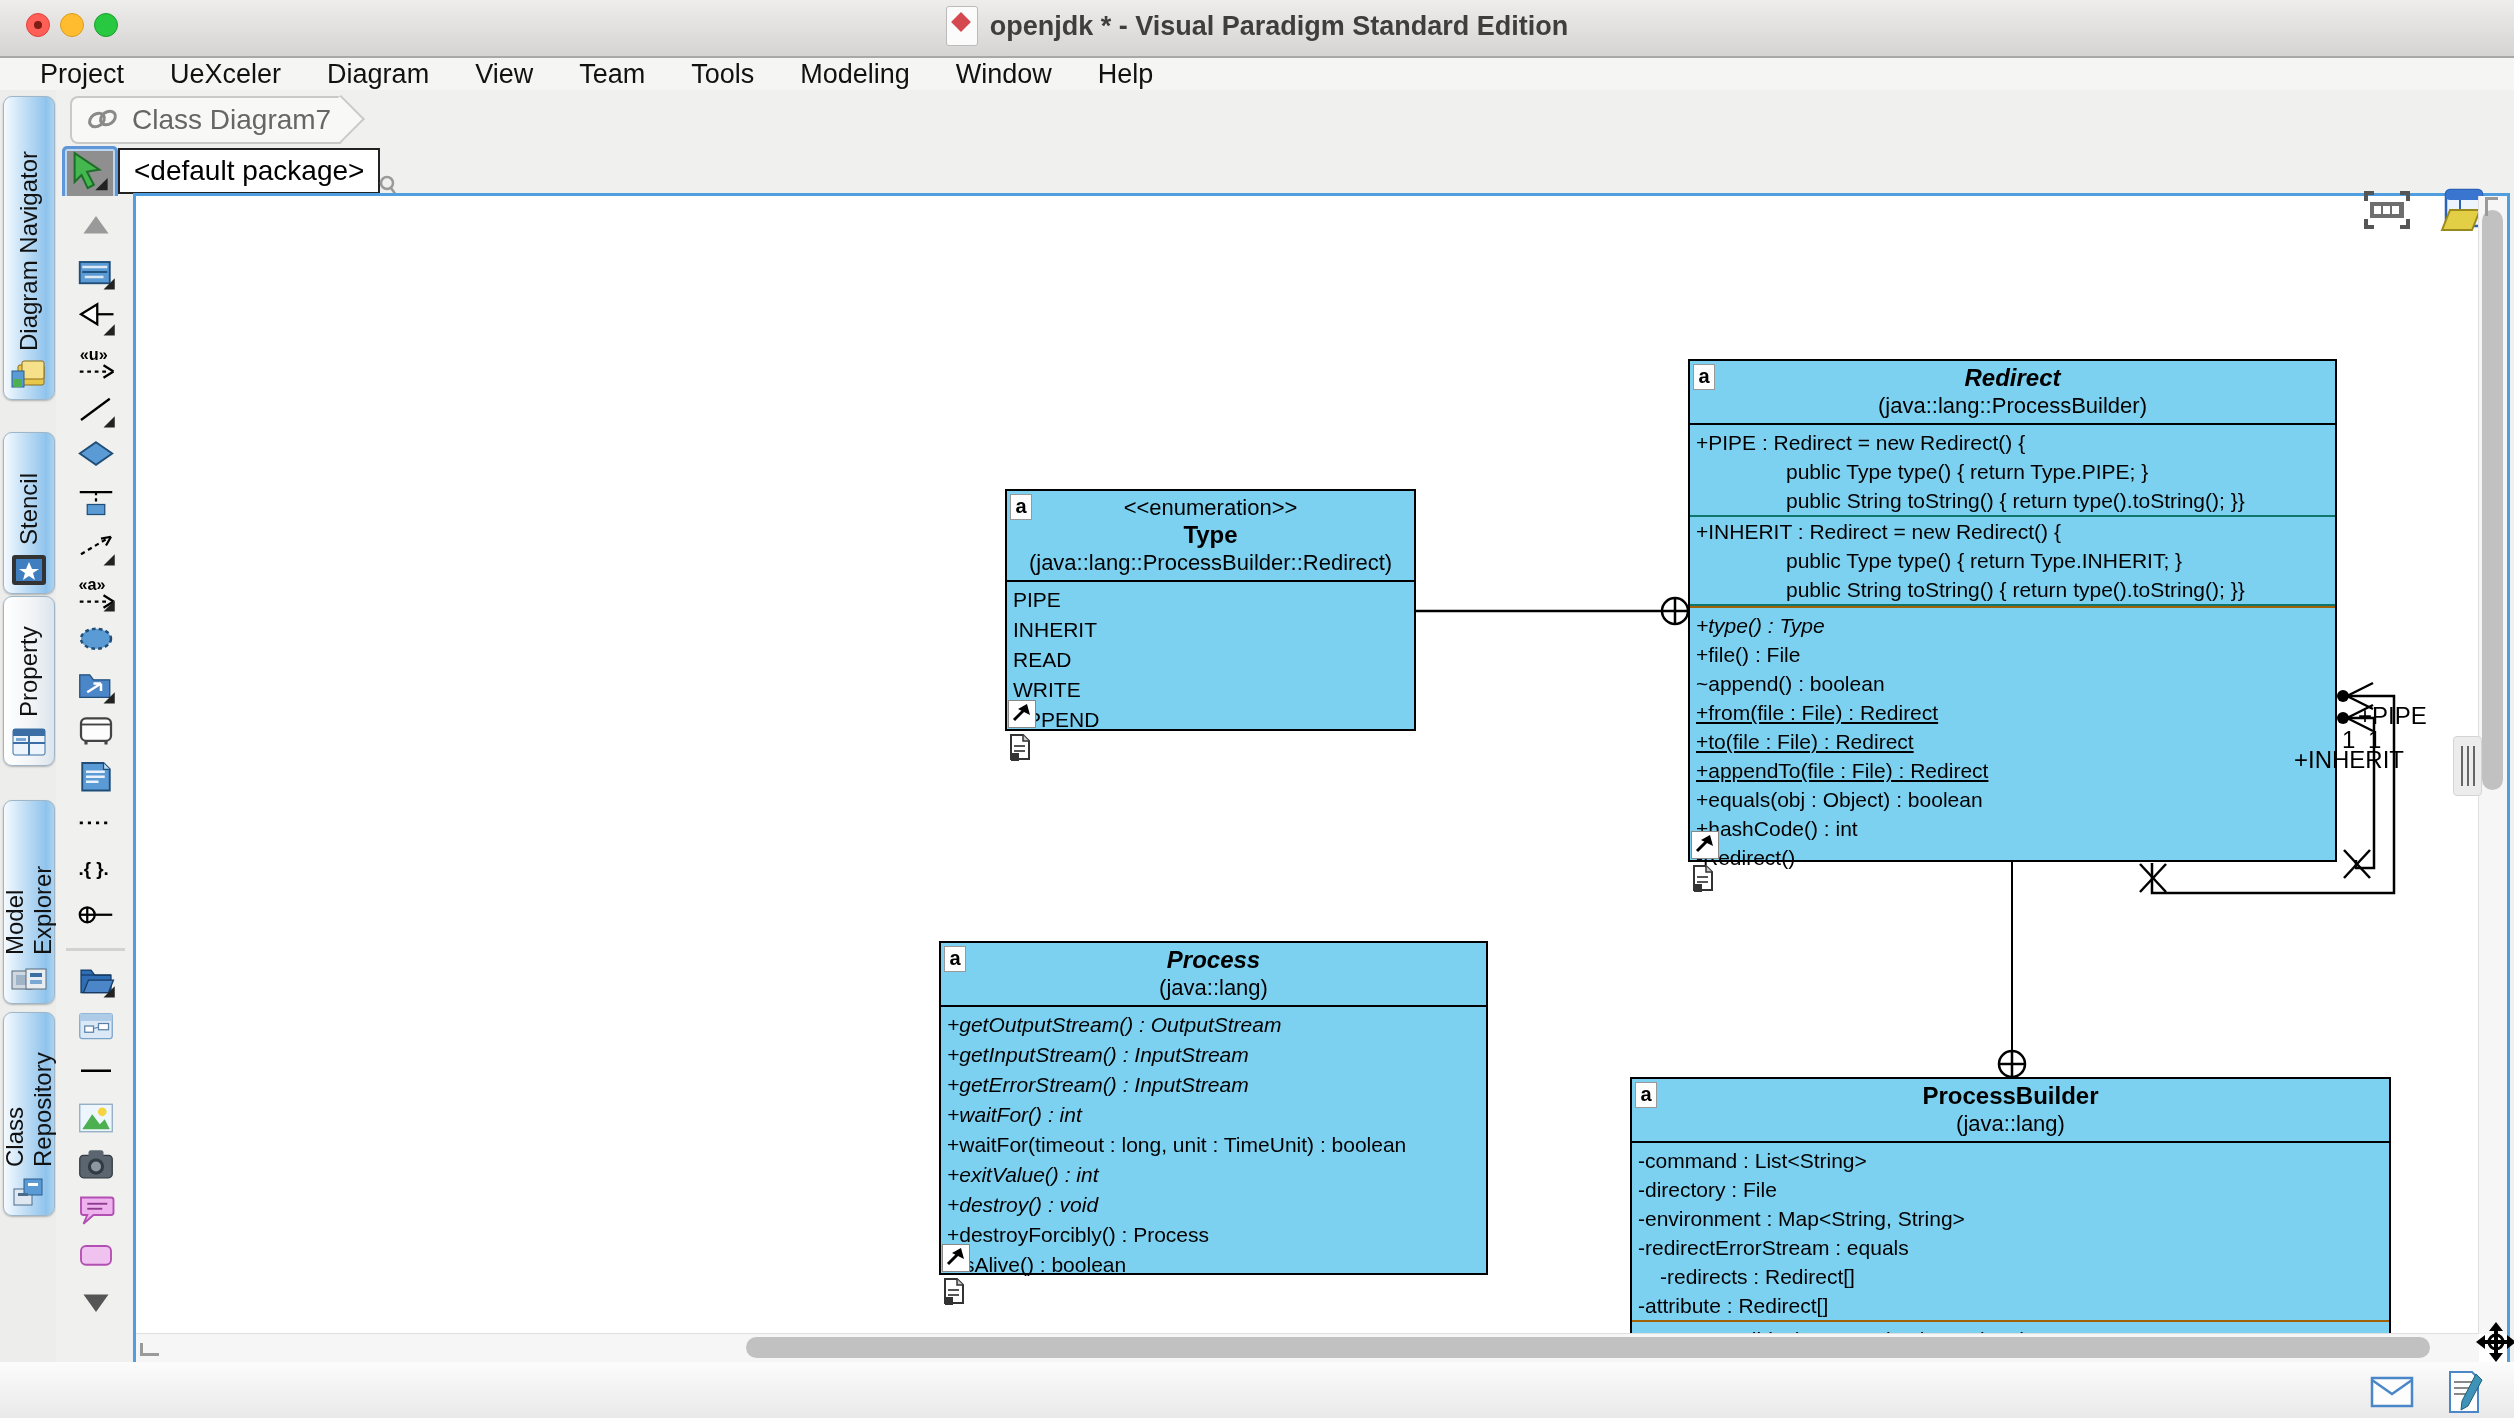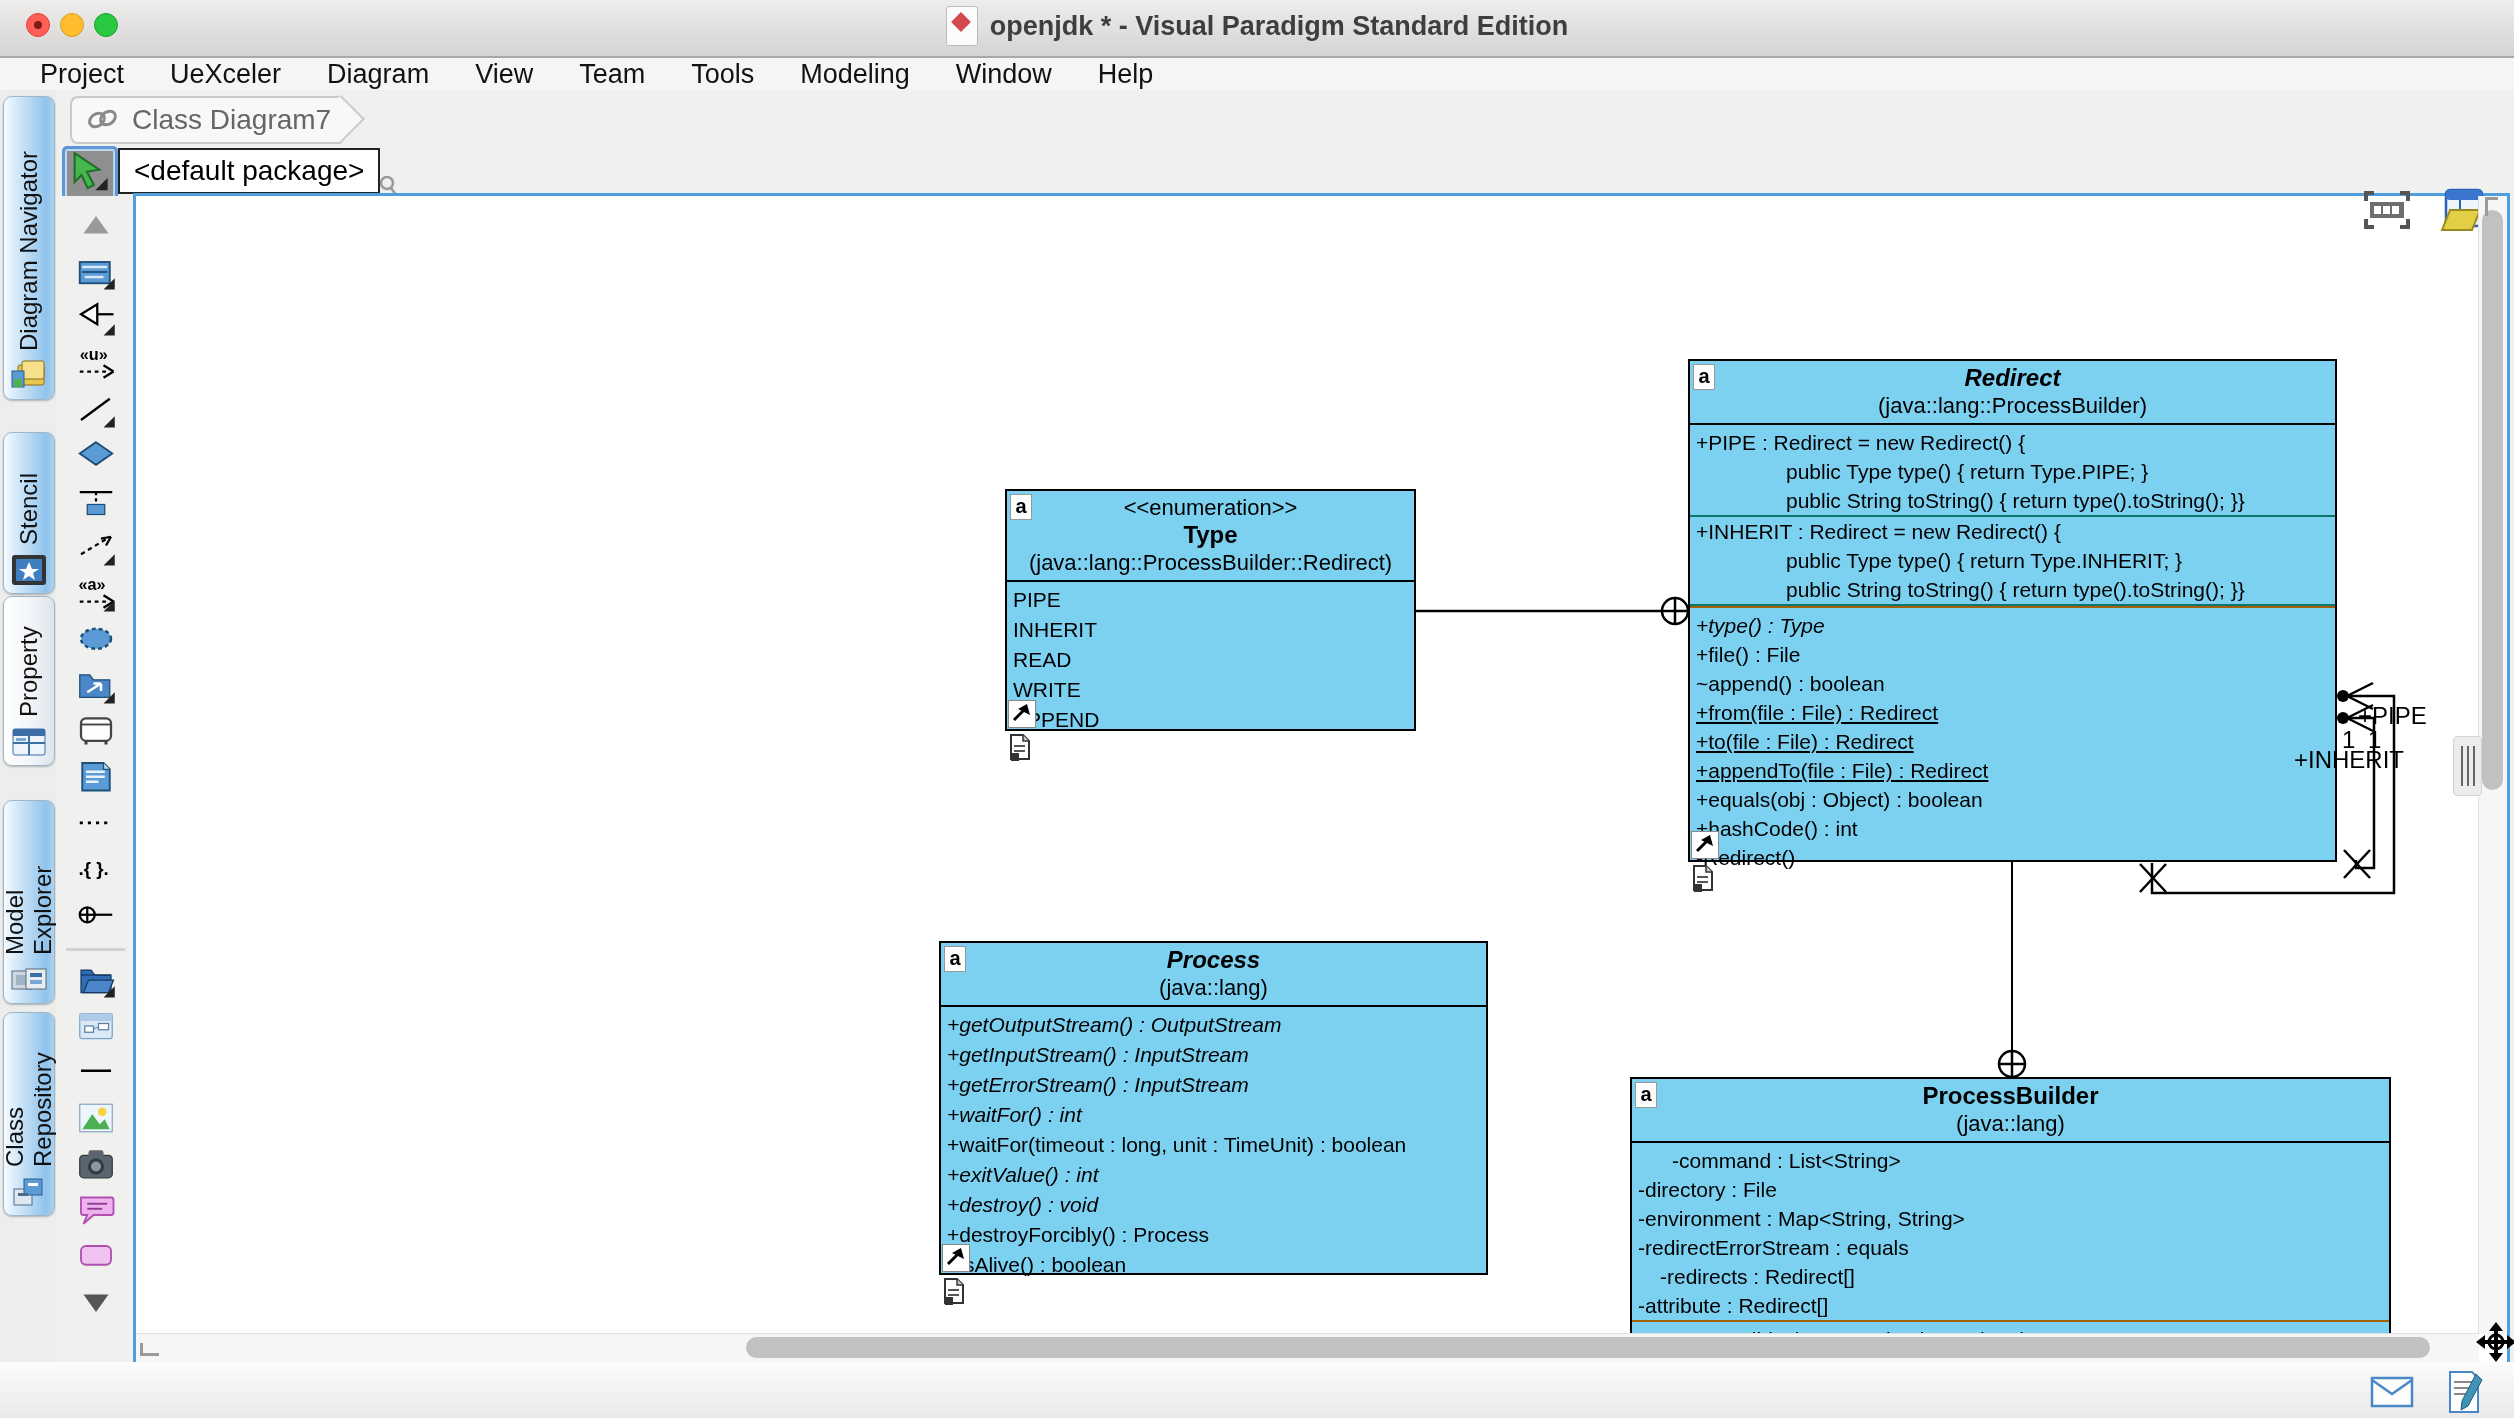--- a/index.html
+++ b/index.html
@@ -484,21 +484,21 @@
               <path d="M18 3 L21 14 L9 8 Z" fill="#000"></path>
             </svg></div>
         </div>
         <div class="uml-class" style="left: 1494px; top: 881px; width: 757px; height: 290px;">
           <div class="uml-head">
             <span class="a-badge">a</span>
             <div class="uml-name">ProcessBuilder</div>
             <div class="uml-pkg">(java::lang)</div>
           </div>
           <div class="pad-top">
-            <div class="uml-line" style="line-height: 29px; margin-left: 34px;">-command : List&lt;String&gt;</div>
+            <div class="uml-line" style="line-height: 29px;">-command : List&lt;String&gt;</div>
             <div class="uml-line" style="line-height: 29px;">-directory : File</div>
             <div class="uml-line" style="line-height: 29px;">-environment : Map&lt;String, String&gt;</div>
             <div class="uml-line" style="line-height: 29px;">-redirectErrorStream : equals</div>
             <div class="uml-line" style="line-height: 29px; margin-left: 22px;">-redirects : Redirect[]</div>
             <div class="uml-line" style="line-height: 29px;">-attribute : Redirect[]</div>
           </div>
           <div class="uml-sec pad-top">
             <div class="uml-line" style="line-height: 29px;">+ProcessBuilder(command : List&lt;String&gt;)</div>
           </div>
         </div>

